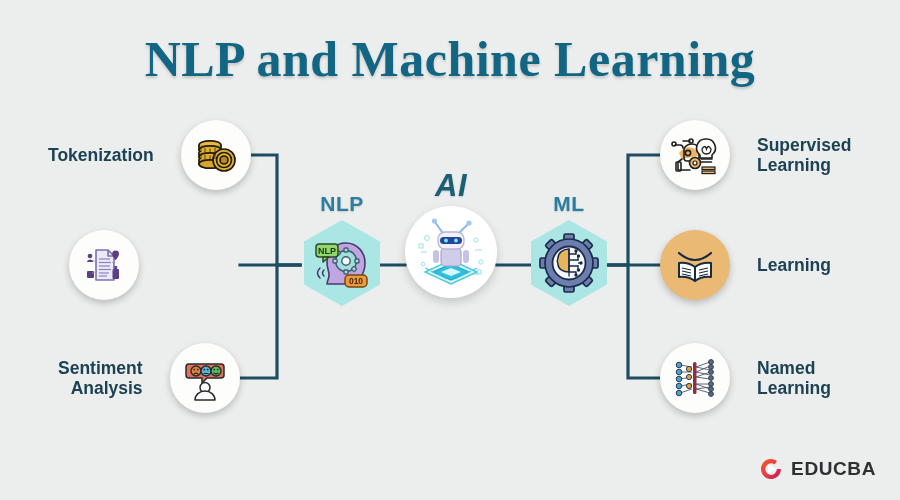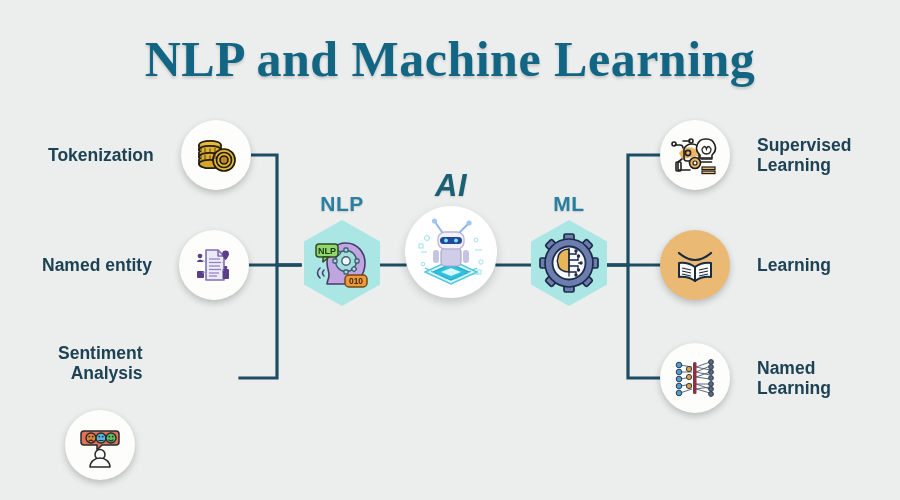--- a/index.html
+++ b/index.html
@@ -172,21 +172,20 @@
             <line x1="13" y1="24" x2="13" y2="28"></line>
           <line x1="18" y1="24.5" x2="18" y2="28.5"></line>
             <line x1="23" y1="24" x2="23" y2="28"></line>
         </g>
       </svg>
     </div>
   </div>
 
   <div class="leaf left" style="left:42px; top:230px;">
     <div class="leaf-label">
-      <div>Named entity</div>
     </div>
     <div class="disc">
       <svg width="50" height="50" viewBox="0 0 50 50">
         <g stroke="#7d6fb5" stroke-width="1.6" fill="#eceaf6" stroke-linejoin="round">
           <path d="M17,10 h12 l6,6 v24 h-18 z"></path>
           <path d="M29,10 v6 h6" fill="none"></path>
         </g>
         <g stroke="#8d80c2" stroke-width="1.2">
           <line x1="20" y1="19" x2="31" y2="19"></line>
             <line x1="20" y1="22.5" x2="32" y2="22.5"></line>
@@ -206,21 +205,21 @@
         <g stroke="#9b90cb" stroke-width="1" opacity="0.8">
           <line x1="13" y1="20" x2="17" y2="22"></line>
             <line x1="13" y1="33" x2="17" y2="32"></line>
           <line x1="35" y1="21" x2="33" y2="23"></line>
             <line x1="35" y1="30" x2="33" y2="31"></line>
         </g>
       </svg>
     </div>
   </div>
 
-  <div class="leaf left" style="left:58px; top:343px;flex-direction:column;">
+  <div class="leaf left" style="left:58px; top:343px;">
     <div class="leaf-label">
       <div>Sentiment</div>
       <div>Analysis</div>
     </div>
     <div class="disc">
       <svg width="50" height="50" viewBox="0 0 50 50">
         <path d="M9,11 h32 a3,3 0 0 1 3,3 v8 a3,3 0 0 1 -3,3 h-14 l-5,5 v-5 h-13 a3,3 0 0 1 -3,-3 v-8 a3,3 0 0 1 3,-3z" fill="#e0715a" stroke="#2a2a2a" stroke-width="1.5" stroke-linejoin="round"></path>
         <circle cx="16" cy="18" r="5" fill="#e3813b" stroke="#2a2a2a" stroke-width="1.4"></circle>
         <circle cx="26" cy="18" r="5" fill="#57b4d8" stroke="#2a2a2a" stroke-width="1.4"></circle>
         <circle cx="36" cy="18" r="5" fill="#5bbf62" stroke="#2a2a2a" stroke-width="1.4"></circle>
@@ -449,14 +448,28 @@
           <circle cx="41" cy="41" r="2.4"></circle>
         </g>
       </svg>
     </div>
     <div class="leaf-label">
       <div>Named</div>
       <div>Learning</div>
     </div>
   </div>
 
+  <div id="brand">
+    <svg width="26" height="26" viewBox="0 0 26 26">
+      <defs>
+        <linearGradient id="eg" x1="0" y1="0" x2="1" y2="1">
+          <stop offset="0%" stop-color="#f05a2a"></stop>
+          <stop offset="55%" stop-color="#e63946"></stop>
+          <stop offset="100%" stop-color="#c2185b"></stop>
+        </linearGradient>
+      </defs>
+      <path d="M23,13 a10,10 0 1 1 -4,-8 l-2.5,3.4 a5.8,5.8 0 1 0 2.4,4.6z" fill="url(#eg)"></path>
+      <path d="M10,8.5 L18,13 L10,17.5 Z" fill="#ffffff"></path>
+    </svg>
+    <span id="brand-text">EDUCBA</span>
+  </div>
 
 </div>
 
 </body></html>

